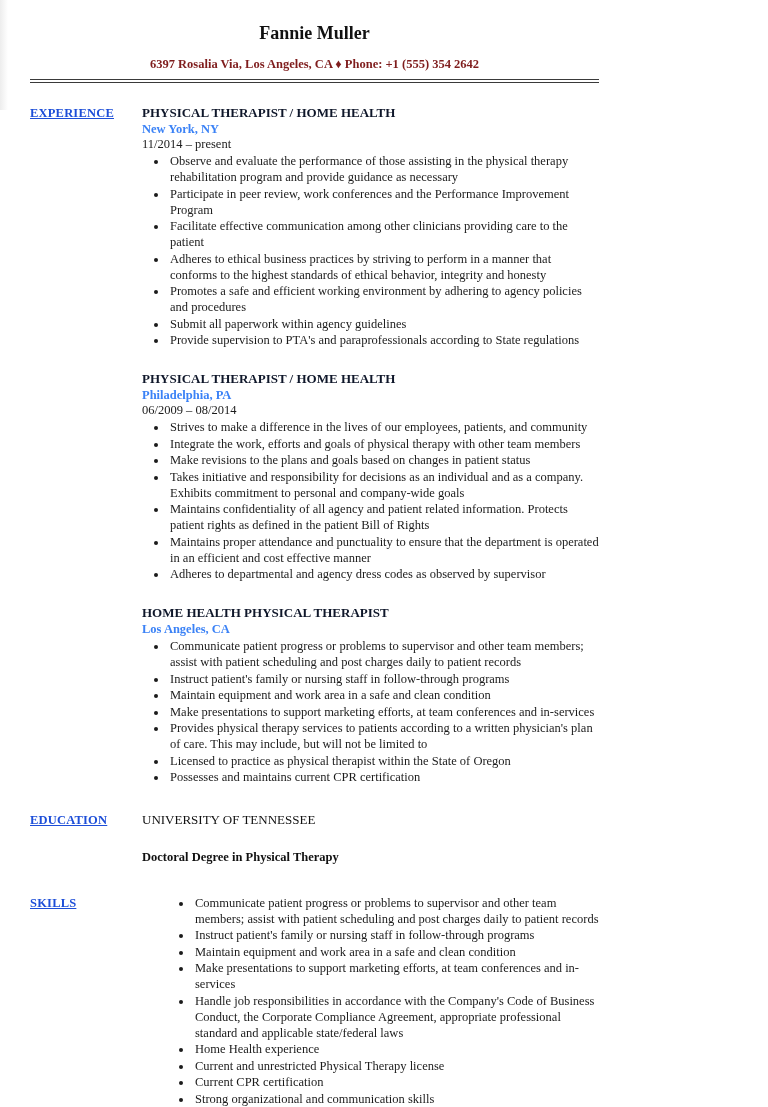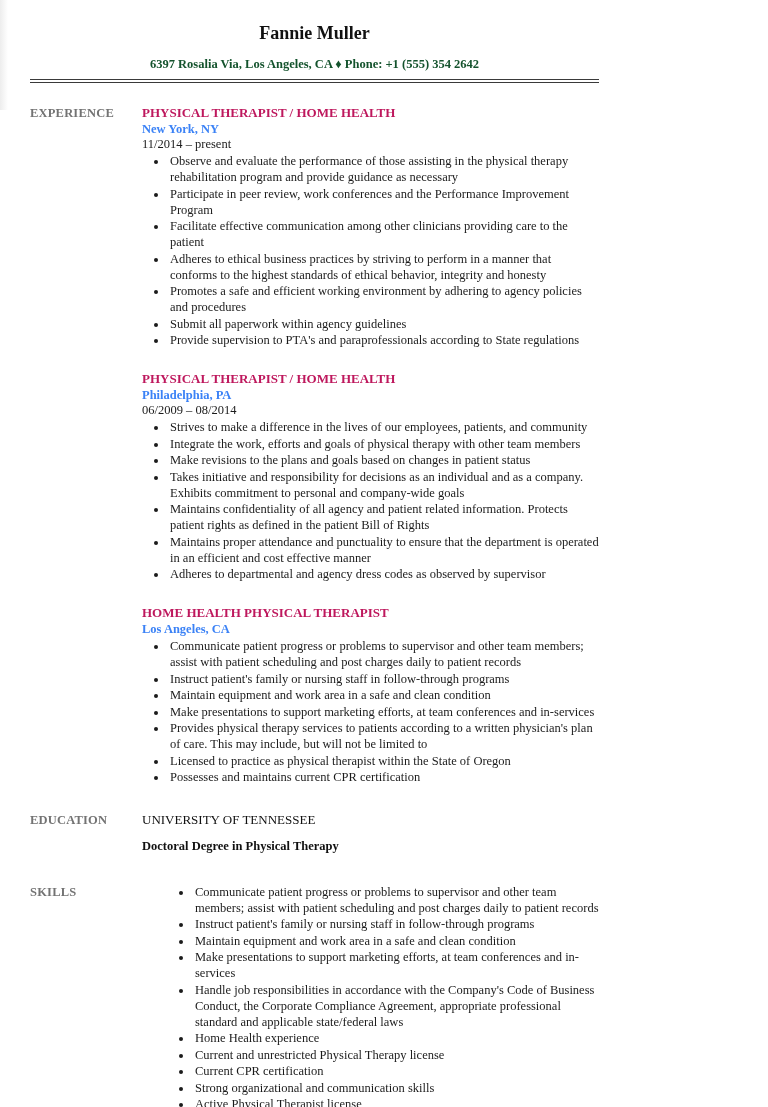--- a/index.html
+++ b/index.html
@@ -34,21 +34,21 @@
   .name {
     font-size: 18px;
     font-weight: bold;
     color: #111;
     line-height: 22px;
     margin-top: 6px;
   }
   .contact {
     font-size: 12.5px;
     font-weight: bold;
-    color: #14532d;
+    color: #7f1d1d;
     line-height: 15px;
     margin-top: 13px;
   }
   .rule {
     margin-top: 7px;
     height: 2px;
     border-top: 1.5px solid #3a3a3a;
     border-bottom: 1px solid #3a3a3a;
   }
 
@@ -58,34 +58,35 @@
     align-items: flex-start;
   }
   .section.experience { margin-top: 21px; }
   .section.education  { margin-top: 25px; }
   .section.skills     { margin-top: 29px; gap: 25px; }
 
   .section-label {
     flex: 0 0 112px;
     font-size: 12.5px;
     font-weight: bold;
-    color: #737373;
+    color: #1d4ed8;
     letter-spacing: 0.2px;
     line-height: 17px;
     padding-top: 1px;
+    text-decoration: underline;
   }
   .section-body { flex: 1 1 auto; min-width: 0; }
 
   
   .job { margin-bottom: 22px; }
   .job:last-child { margin-bottom: 0; }
   .job-title {
     font-size: 13px;
     font-weight: bold;
-    color: #be185d;
+    color: #0f172a;
     line-height: 17px;
   }
   .job-location {
     font-size: 12.5px;
     font-weight: bold;
     color: #3b82f6;
     line-height: 16px;
   }
   .job-dates {
     font-size: 12.5px;
@@ -109,21 +110,21 @@
     font-size: 13px;
     font-weight: normal;
     color: #111;
     line-height: 17px;
   }
   .degree {
     font-size: 12.5px;
     font-weight: bold;
     color: #111;
     line-height: 16px;
-    margin-top: 10px;
+    margin-top: 21px;
   }
 </style>
 </head>
 <body>
 
 <div class="edge-artifact"></div>
 
 <div class="page">
 
   <div class="header">

